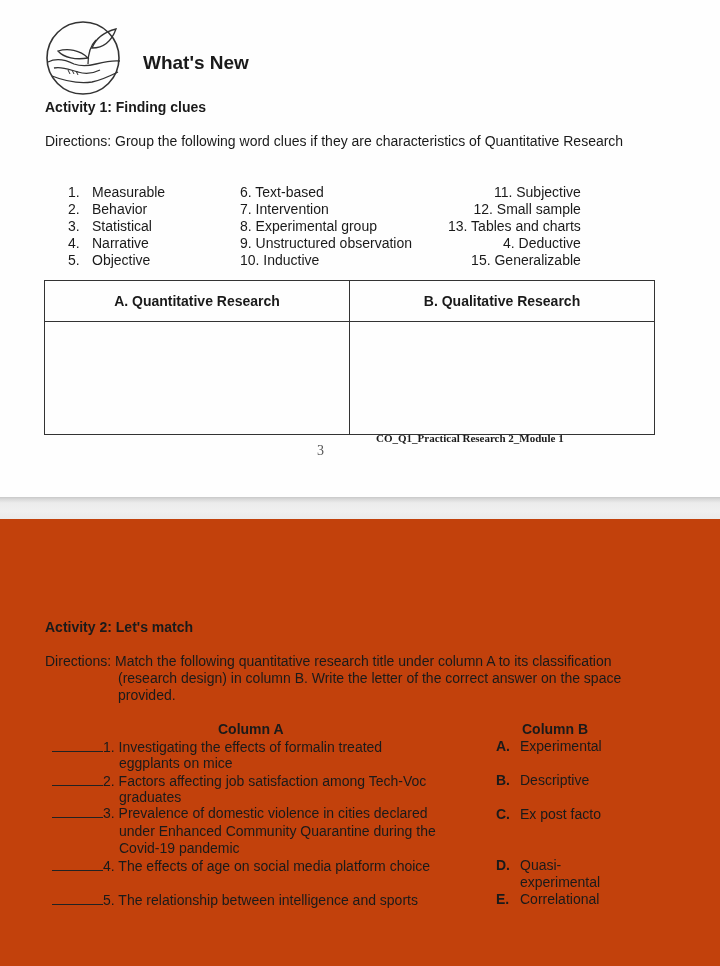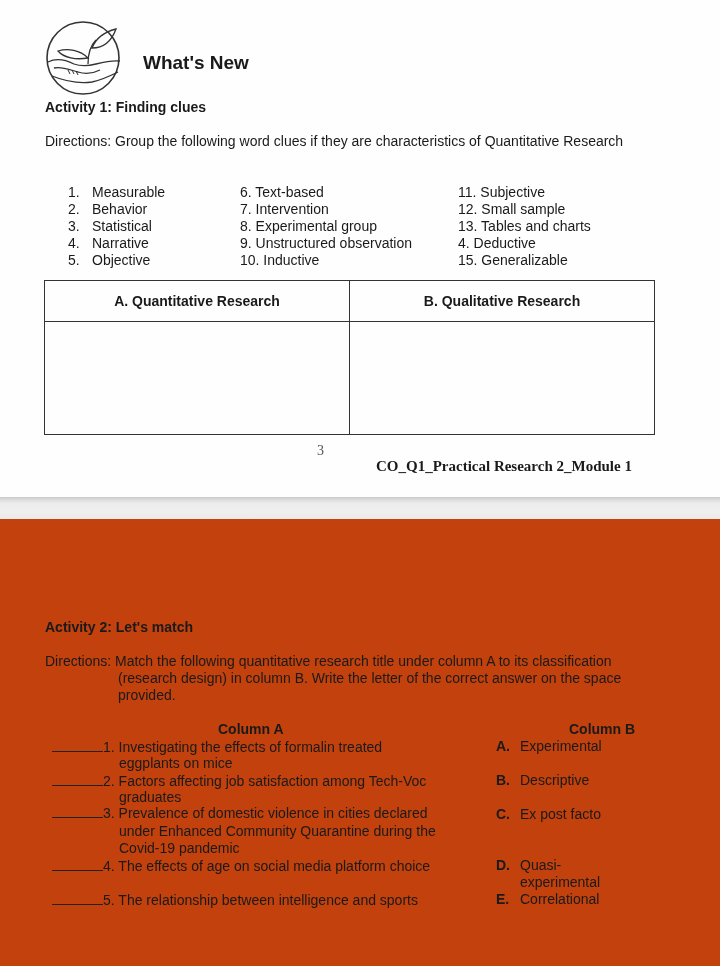--- a/index.html
+++ b/index.html
@@ -21,21 +21,21 @@
   .clue { font-size: 14px; line-height: 17px; white-space: nowrap; }
   .clue .num { display: inline-block; width: 24px; }
 
   table.box { position: absolute; left: 44px; top: 280px; width: 611px; height: 155px;
               border-collapse: collapse; }
   table.box th, table.box td { border: 1.5px solid #333; }
   table.box th { height: 16px; font-size: 14px; font-weight: bold; padding: 12px; line-height: 16px; }
   table.box td { width: 50%; }
 
   .footer-num { left: 317px; top: 443px; font-family: "Liberation Serif", serif; font-size: 14px; color: #555; }
-  .footer-code { left: 376px; top: 458px; font-family: "Liberation Serif", serif; font-size: 15px; font-weight: bold; }
+  .footer-code { left: 376px; top: 432px; font-family: "Liberation Serif", serif; font-size: 11px; font-weight: bold; }
 
   .colhead { font-size: 14px; font-weight: bold; }
   .item { font-size: 14px; line-height: 17px; }
   .blank { display: inline-block; width: 51px; border-bottom: 1px solid #222; height: 13px; vertical-align: baseline; }
   .opt { font-size: 14px; line-height: 17px; }
   .opt .letter { display: inline-block; width: 24px; font-weight: bold; }
 </style>
 </head>
 <body>
 
@@ -69,21 +69,21 @@
   </div>
 
   <div class="abs" style="left:240px; top:184px;">
     <div class="clue"><span>6.</span> <span>Text-based</span></div>
     <div class="clue"><span>7.</span> <span>Intervention</span></div>
     <div class="clue"><span>8.</span> <span>Experimental group</span></div>
     <div class="clue"><span>9.</span> <span>Unstructured observation</span></div>
     <div class="clue"><span>10.</span> <span>Inductive</span></div>
   </div>
 
-  <div class="abs" style="left:458px; top:184px;">
+  <div class="abs" style="left:448px; top:184px;text-align:right;">
     <div class="clue"><span>11.</span> <span>Subjective</span></div>
     <div class="clue"><span>12.</span> <span>Small sample</span></div>
     <div class="clue"><span>13.</span> <span>Tables and charts</span></div>
     <div class="clue"><span>4.</span> <span>Deductive</span></div>
     <div class="clue"><span>15.</span> <span>Generalizable</span></div>
   </div>
 
   <table class="box">
     <tbody>
         <tr>
@@ -104,21 +104,21 @@
 <div class="gap"></div>
 
 <div class="page2">
   <div class="abs act-title" style="left:45px; top:100px;">Activity 2: Let's match</div>
 
   <div class="abs dir" style="left:118px; top:151px;">(research design) in column B. Write the letter of the correct answer on the space</div>
   <div class="abs dir" style="left:45px; top:134px;">Directions: Match the following quantitative research title under column A to its classification</div>
   <div class="abs dir" style="left:118px; top:168px;">provided.</div>
 
   <div class="abs colhead" style="left:218px; top:202px;">Column A</div>
-  <div class="abs colhead" style="left:522px; top:202px;margin-left:47px;">Column B</div>
+  <div class="abs colhead" style="left:522px; top:202px;">Column B</div>
 
   <div class="abs item" style="left:52px; top:219px;">
     <span class="blank"></span><span>1.</span> <span>Investigating the effects of formalin treated</span>
   </div>
   <div class="abs item" style="left:119px; top:236px;">eggplants on mice</div>
 
   <div class="abs item" style="left:52px; top:253px;">
     <span class="blank"></span><span>2.</span> <span>Factors affecting job satisfaction among Tech-Voc</span>
   </div>
   <div class="abs item" style="left:119px; top:270px;">graduates</div>

